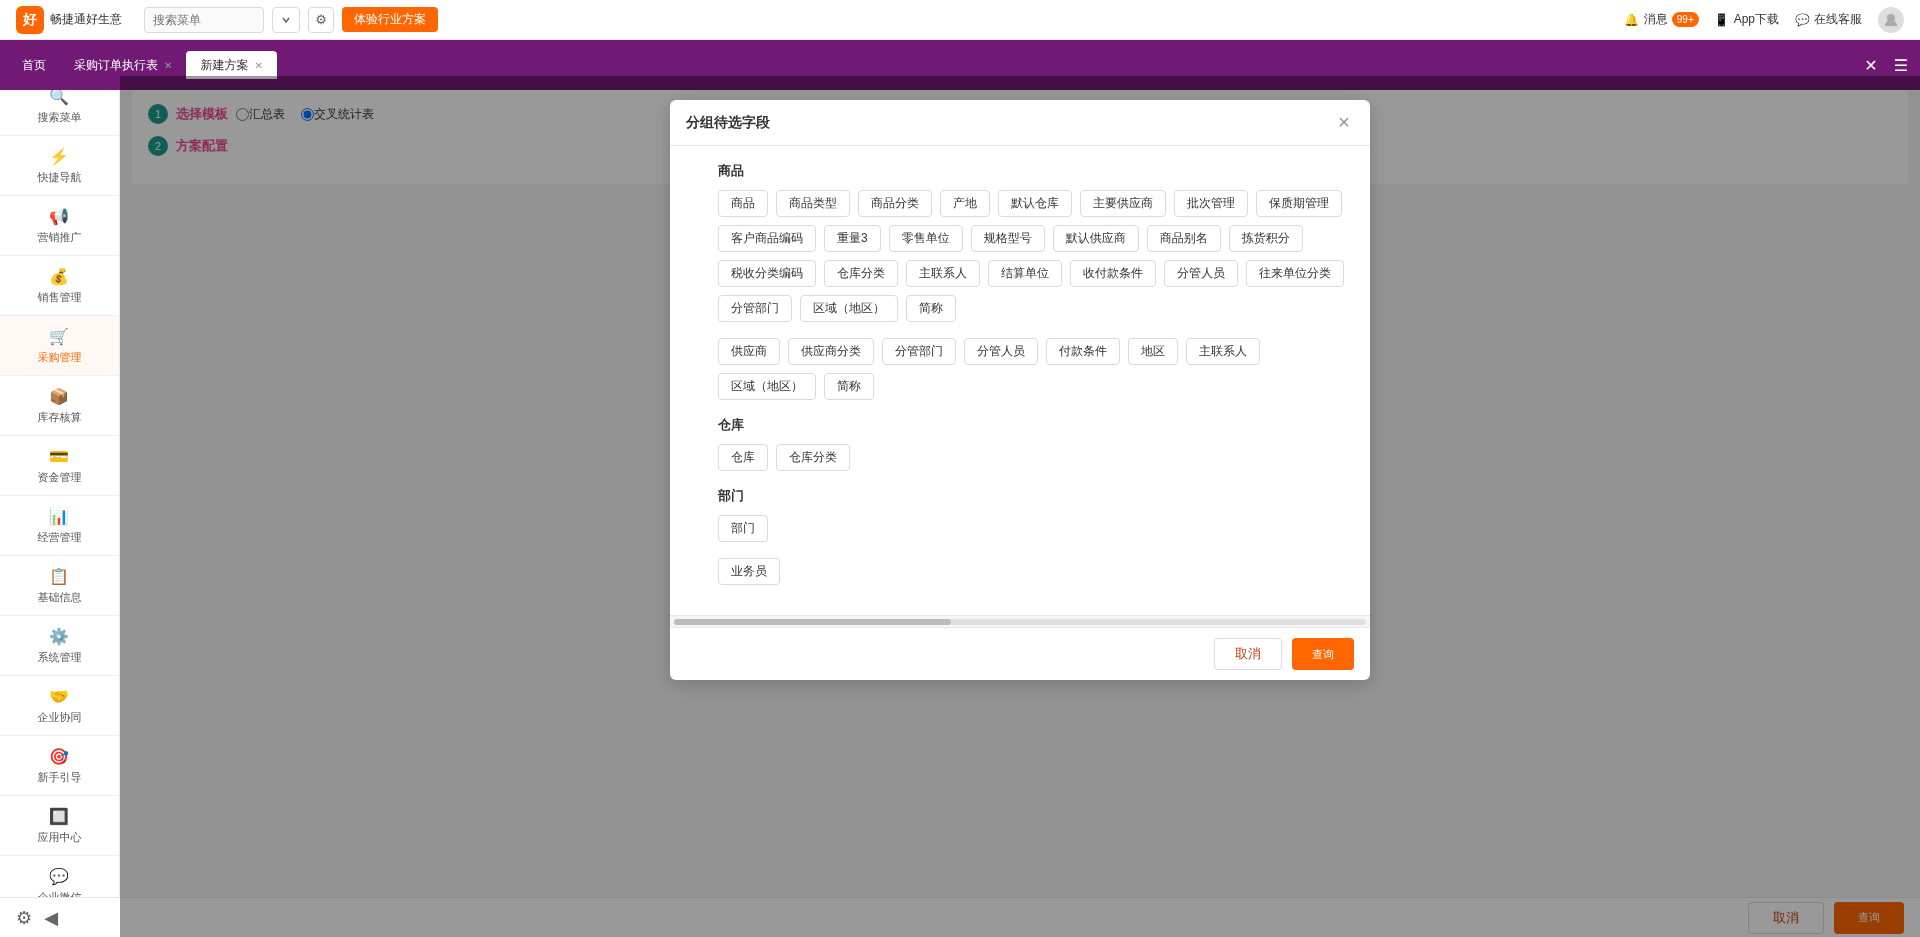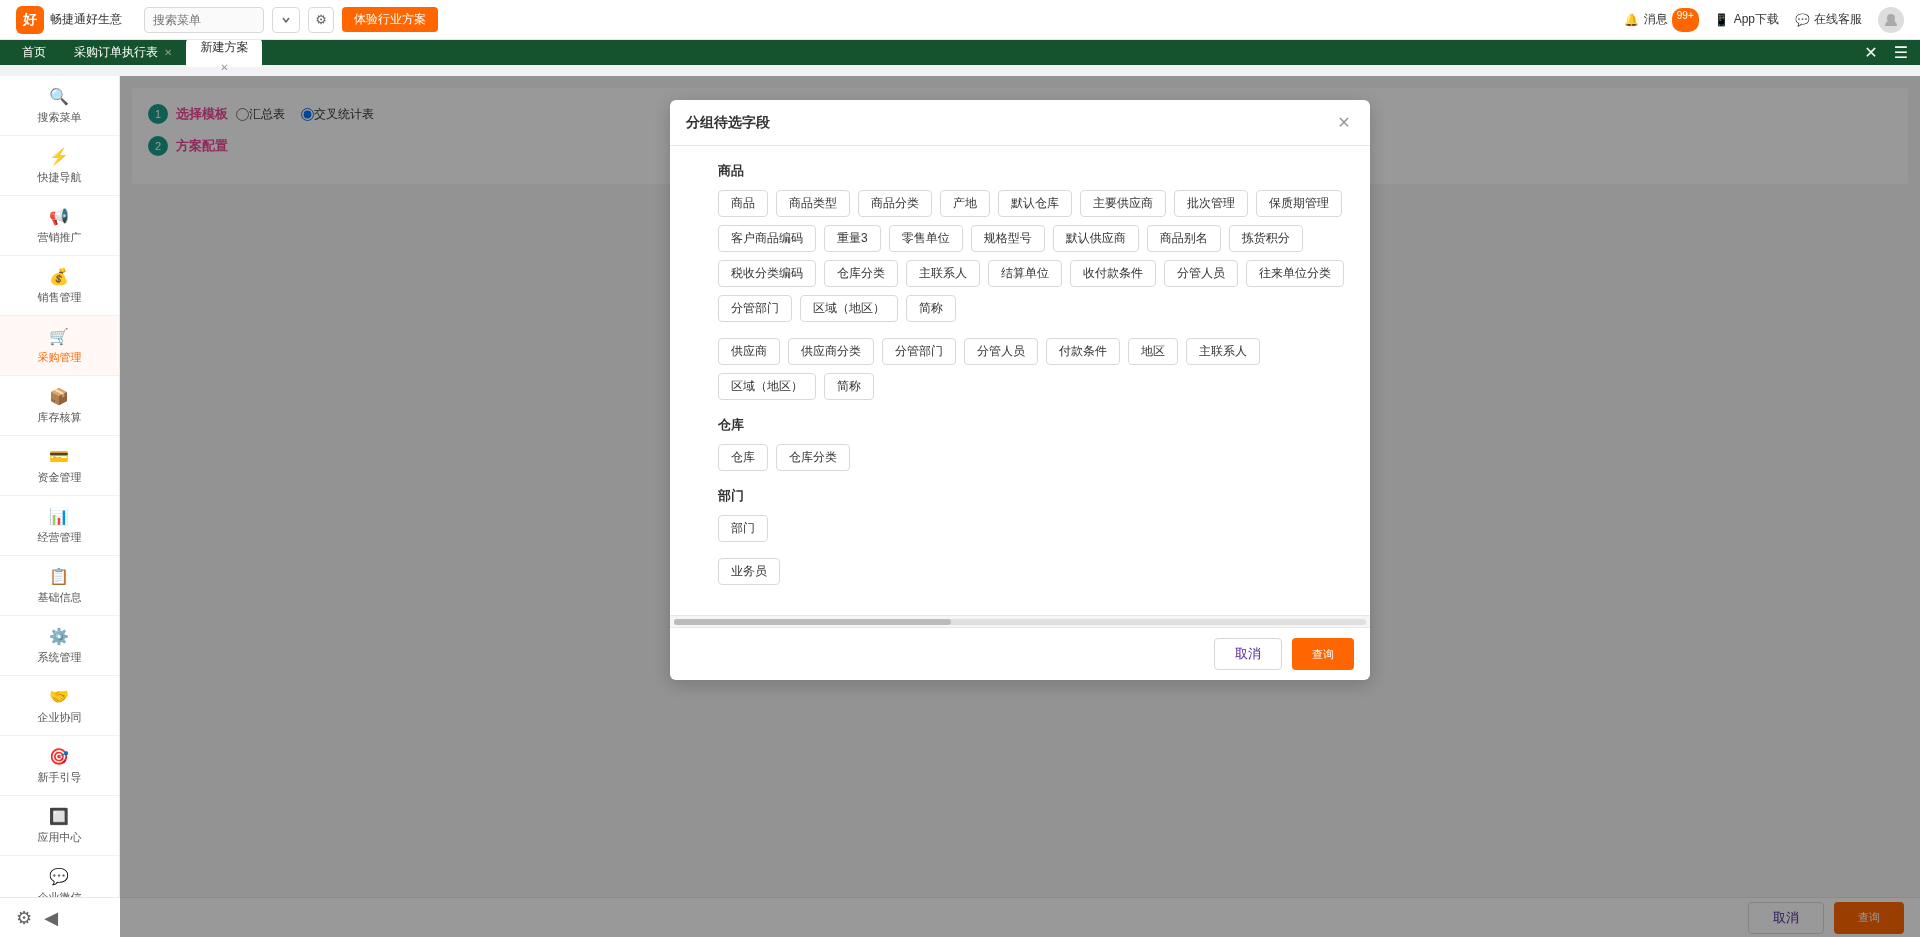--- a/index.html
+++ b/index.html
@@ -63,48 +63,48 @@
       margin-left: auto;
       display: flex; align-items: center; gap: 16px;
     }
     .top-right-item {
       display: flex; align-items: center; gap: 4px;
       font-size: 12px; color: #333; cursor: pointer;
     }
     .badge {
       background: #f60; color: #fff; border-radius: 10px;
       padding: 0 5px; font-size: 10px; min-width: 18px;
-      text-align: center; line-height: 16px; height: 24px;
+      text-align: center; line-height: 16px; height: 15px;
     }
     .avatar {
       width: 26px; height: 26px; border-radius: 50%;
       background: #ddd; display: flex; align-items: center; justify-content: center;
     }
 
     
     .tab-bar {
-      height: 25px;
-      background: #14532d;
+      height: 50px;
+      background: #701a75;
       display: flex;
       align-items: center;
       padding: 0 8px;
       position: fixed;
       top: 40px; left: 0; right: 0;
       z-index: 99;
     }
     .tab-item {
       height: 28px;
       padding: 0 14px;
       border-radius: 4px 4px 0 0;
       display: flex; align-items: center; gap: 6px;
       font-size: 12px; color: #fff; cursor: pointer;
       background: transparent;
     }
     .tab-item.active {
-      background: #fff; color: #333; flex-direction: column;
+      background: #fff; color: #333;
     }
     .tab-close {
       font-size: 10px; color: #999; cursor: pointer;
     }
     .tab-bar-right {
       margin-left: auto;
       display: flex; align-items: center; gap: 8px;
     }
     .tab-bar-btn {
       color: #fff; font-size: 16px; cursor: pointer; padding: 0 4px;
@@ -246,21 +246,21 @@
     
     .modal-footer {
       padding: 10px 16px;
       border-top: 1px solid #e8e8e8;
       display: flex; justify-content: flex-end; gap: 10px;
       flex-shrink: 0;
     }
     .btn-cancel {
       padding: 6px 20px; font-size: 13px;
       border: 1px solid #d9d9d9; border-radius: 4px;
-      background: #fff; cursor: pointer; color: #4c1d95;
+      background: #fff; cursor: pointer; color: #c2410c;
     }
     .btn-confirm {
       padding: 6px 20px; font-size: 11px;
       border: none; border-radius: 4px;
       background: #f60; cursor: pointer; color: #fff;
     }
     .step-row {
       display: flex; align-items: center; gap: 8px;
       margin-bottom: 12px;
     }

